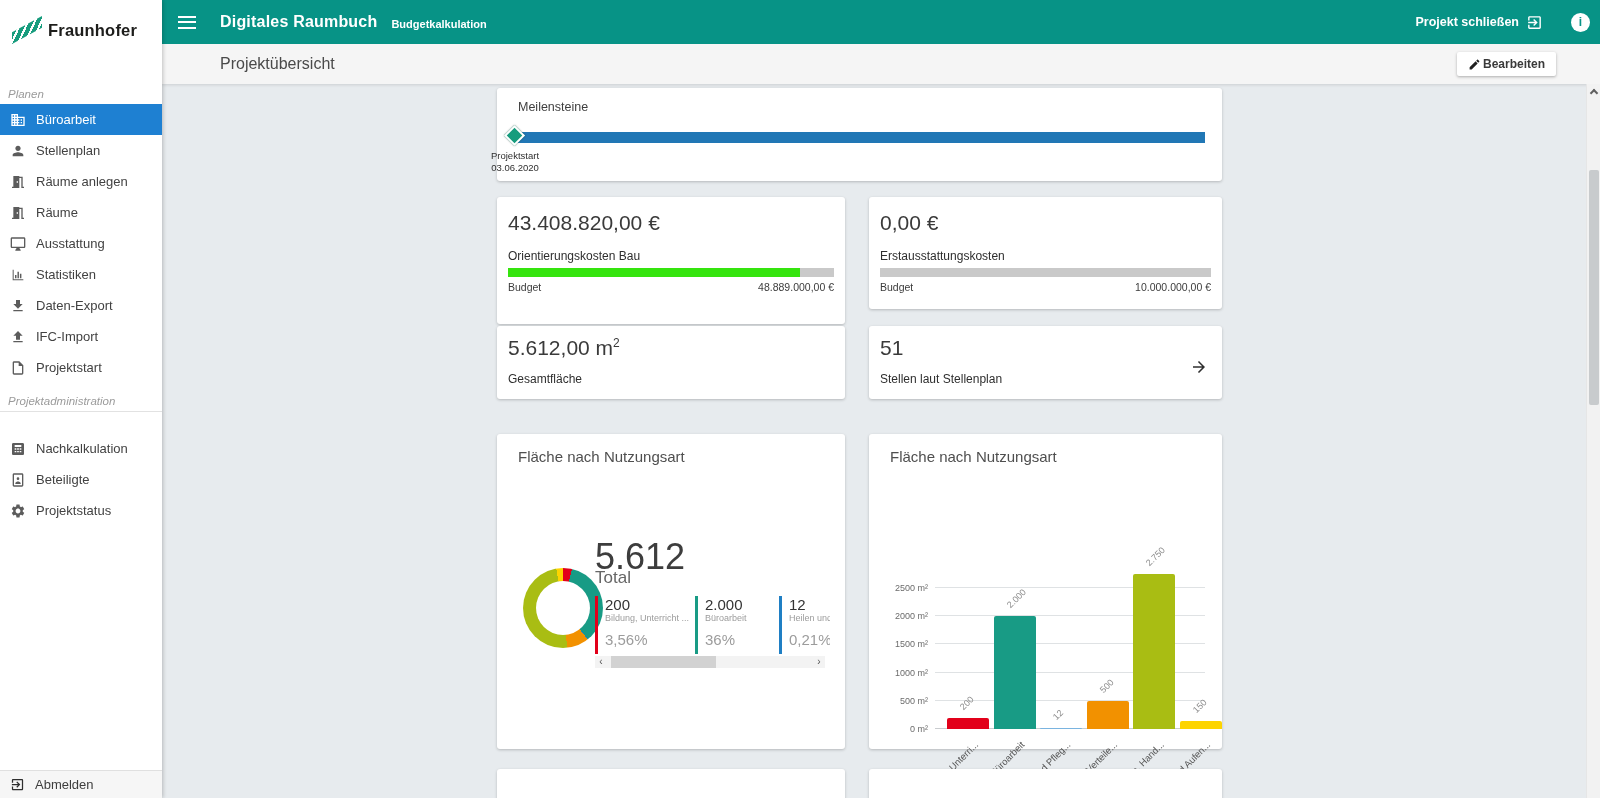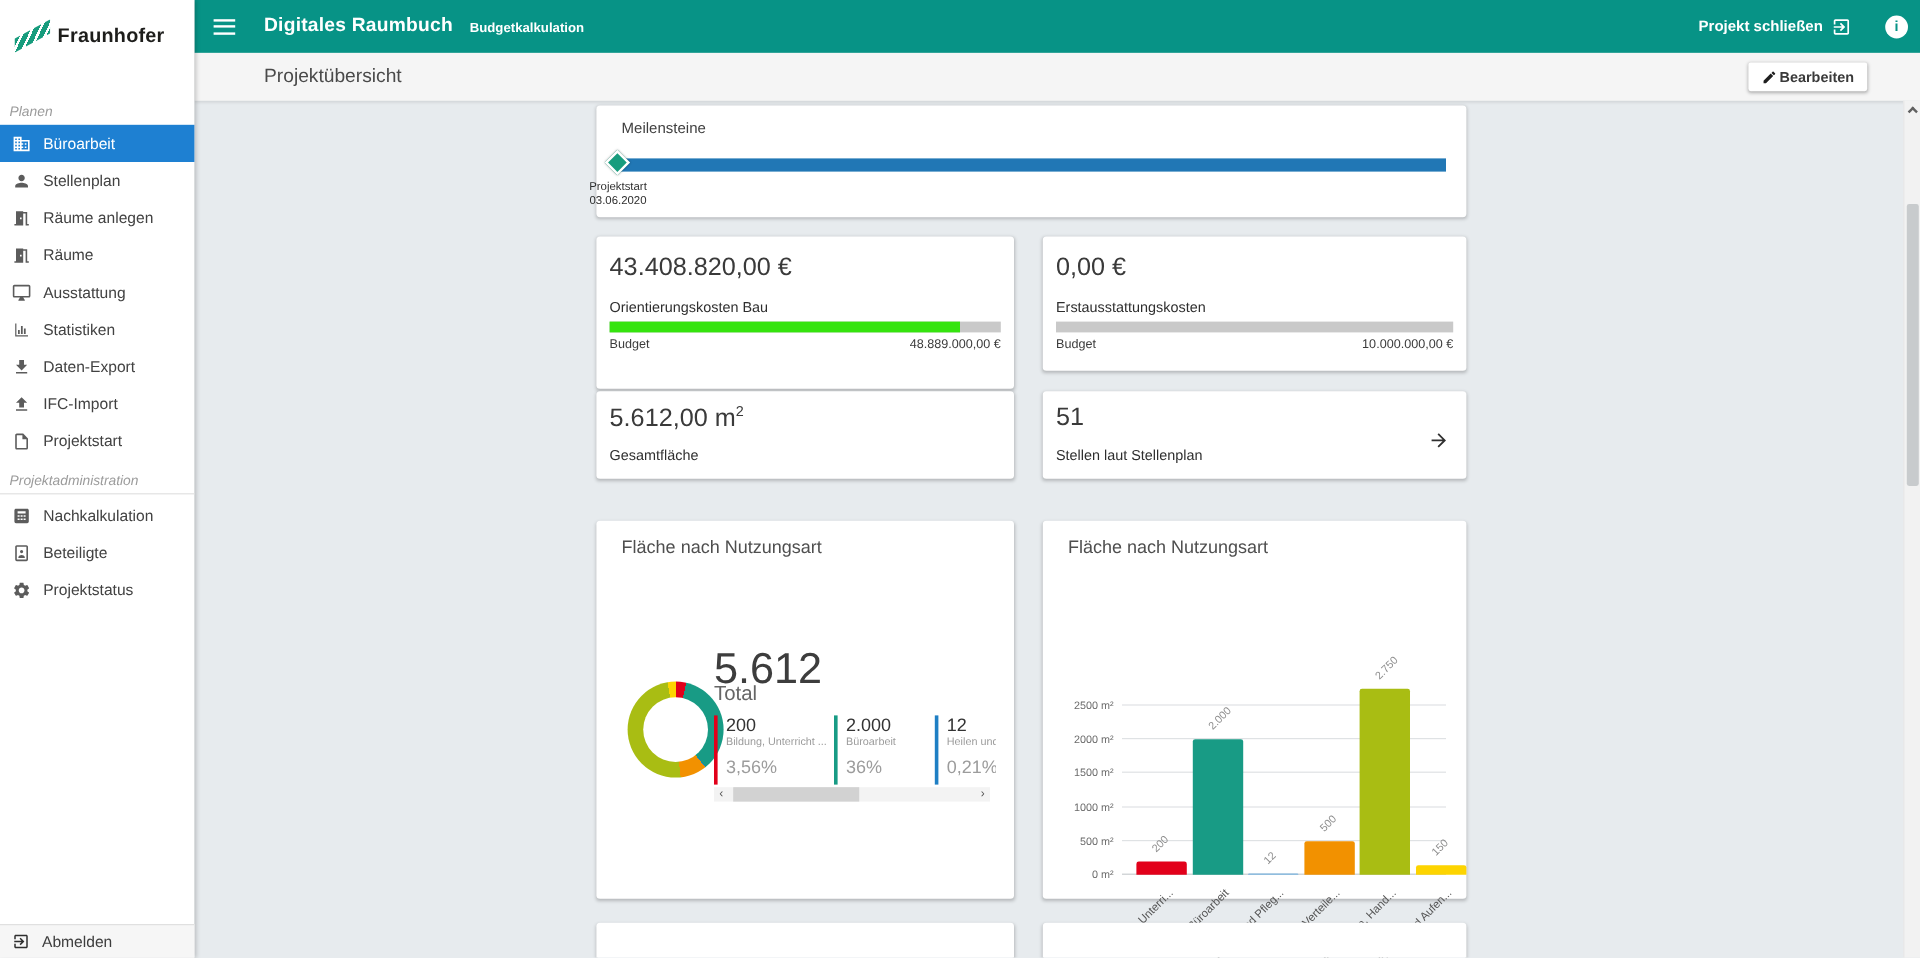--- a/index.html
+++ b/index.html
@@ -15,21 +15,21 @@
     clip-path:polygon(0 58%,100% 0,100% 42%,0 100%); }
   .brand-name { font-size:16.5px; font-weight:700; color:#1d1d1b; letter-spacing:.2px; }
   .nav-section-label { font-size:11.5px; font-style:italic; color:#9b9b9b; padding:0 0 4px 8px; }
   .sec-planen { margin-top:38px; }
   .sec-admin { margin-top:12px; border-bottom:1px solid #e2e2e2; margin-right:0; }
   .nav-item { display:flex; align-items:center; gap:10px; height:31px; padding-left:10px;
     color:#424242; font-size:13px; cursor:pointer; }
   .nav-item svg { width:16px; height:16px; fill:#5c5c5c; flex:0 0 16px; }
   .nav-item.active { background:#1e80d2; color:#fff; }
   .nav-item.active svg { fill:#fff; }
-  .admin-items { margin-top:2px; }
+  .admin-items { margin-top:21px; }
   .logout-row { position:absolute; left:0; bottom:0; width:100%; height:28px; background:#f6f6f6;
     border-top:1px solid #e0e0e0; display:flex; align-items:center; gap:10px; padding-left:10px;
     font-size:13px; color:#3d3d3d; cursor:pointer; }
   .logout-row svg { width:15px; height:15px; fill:#2f2f2f; }
 
   
   .topbar { position:absolute; left:162px; right:0; top:0; height:44px; background:#079386;
     display:flex; align-items:center; color:#fff; z-index:15; }
   .hamburger { margin-left:16px; width:18px; cursor:pointer; }
   .hamburger div { height:2px; background:#fff; margin:3.5px 0; }

